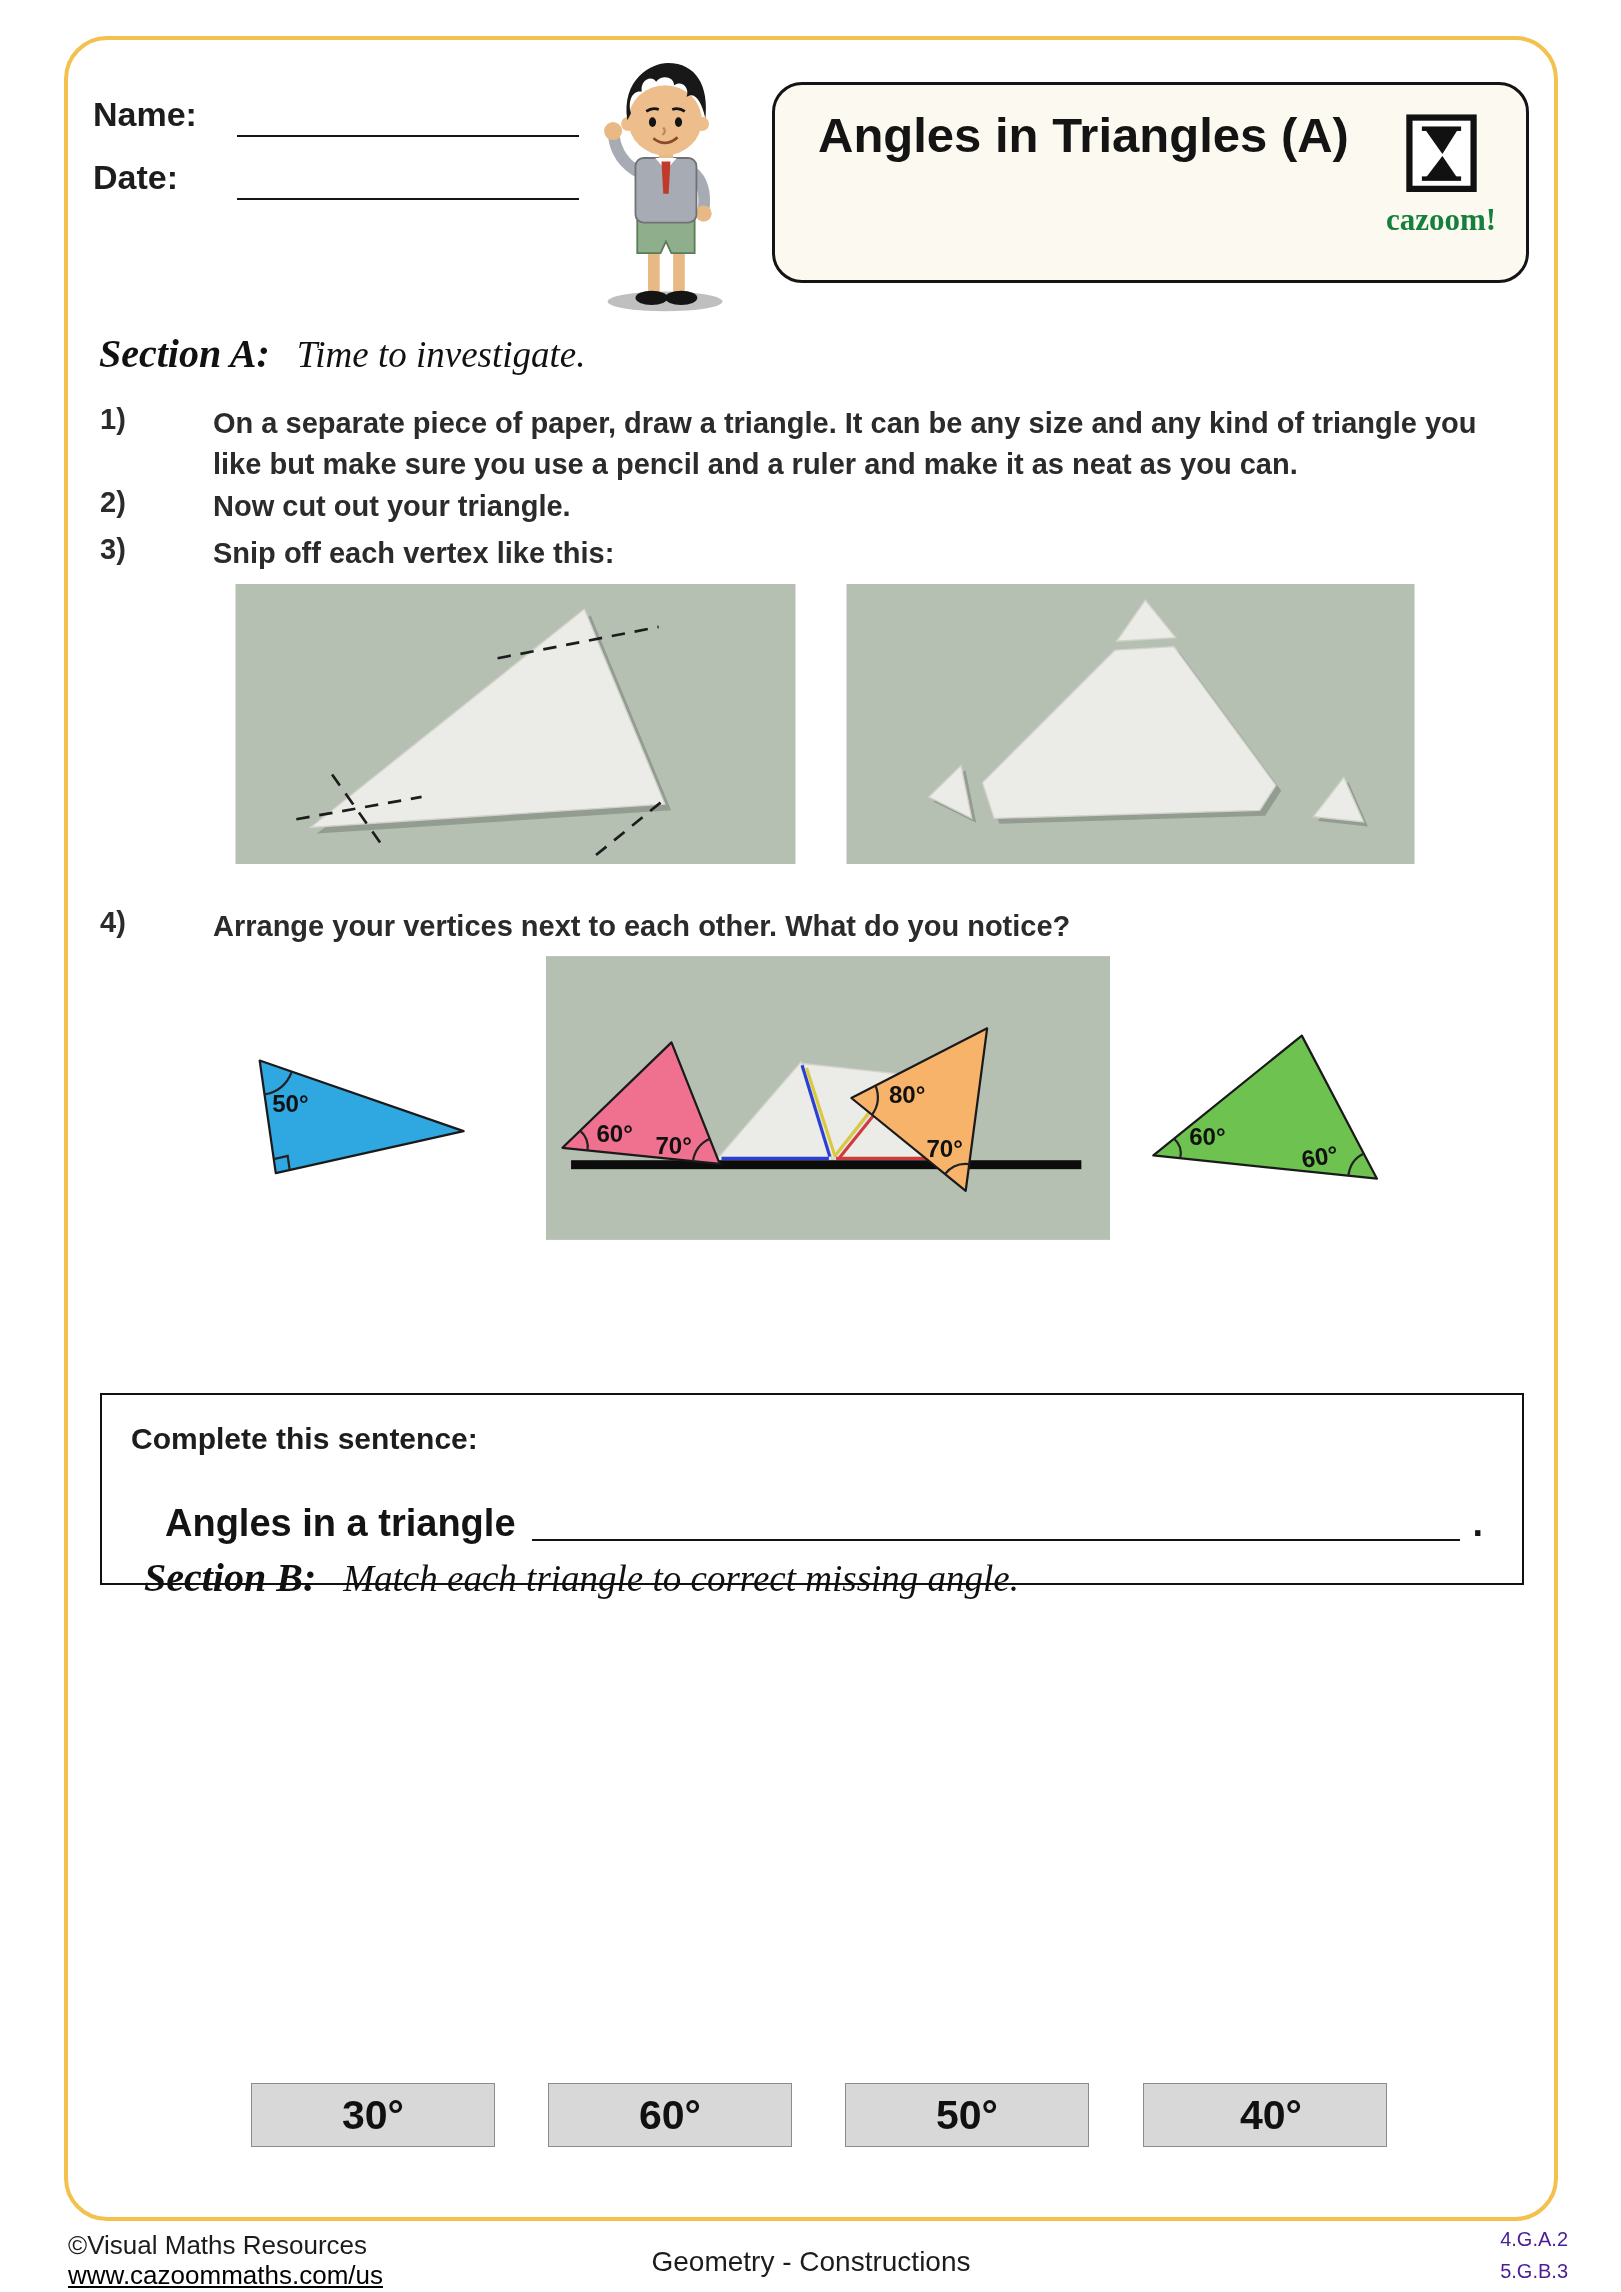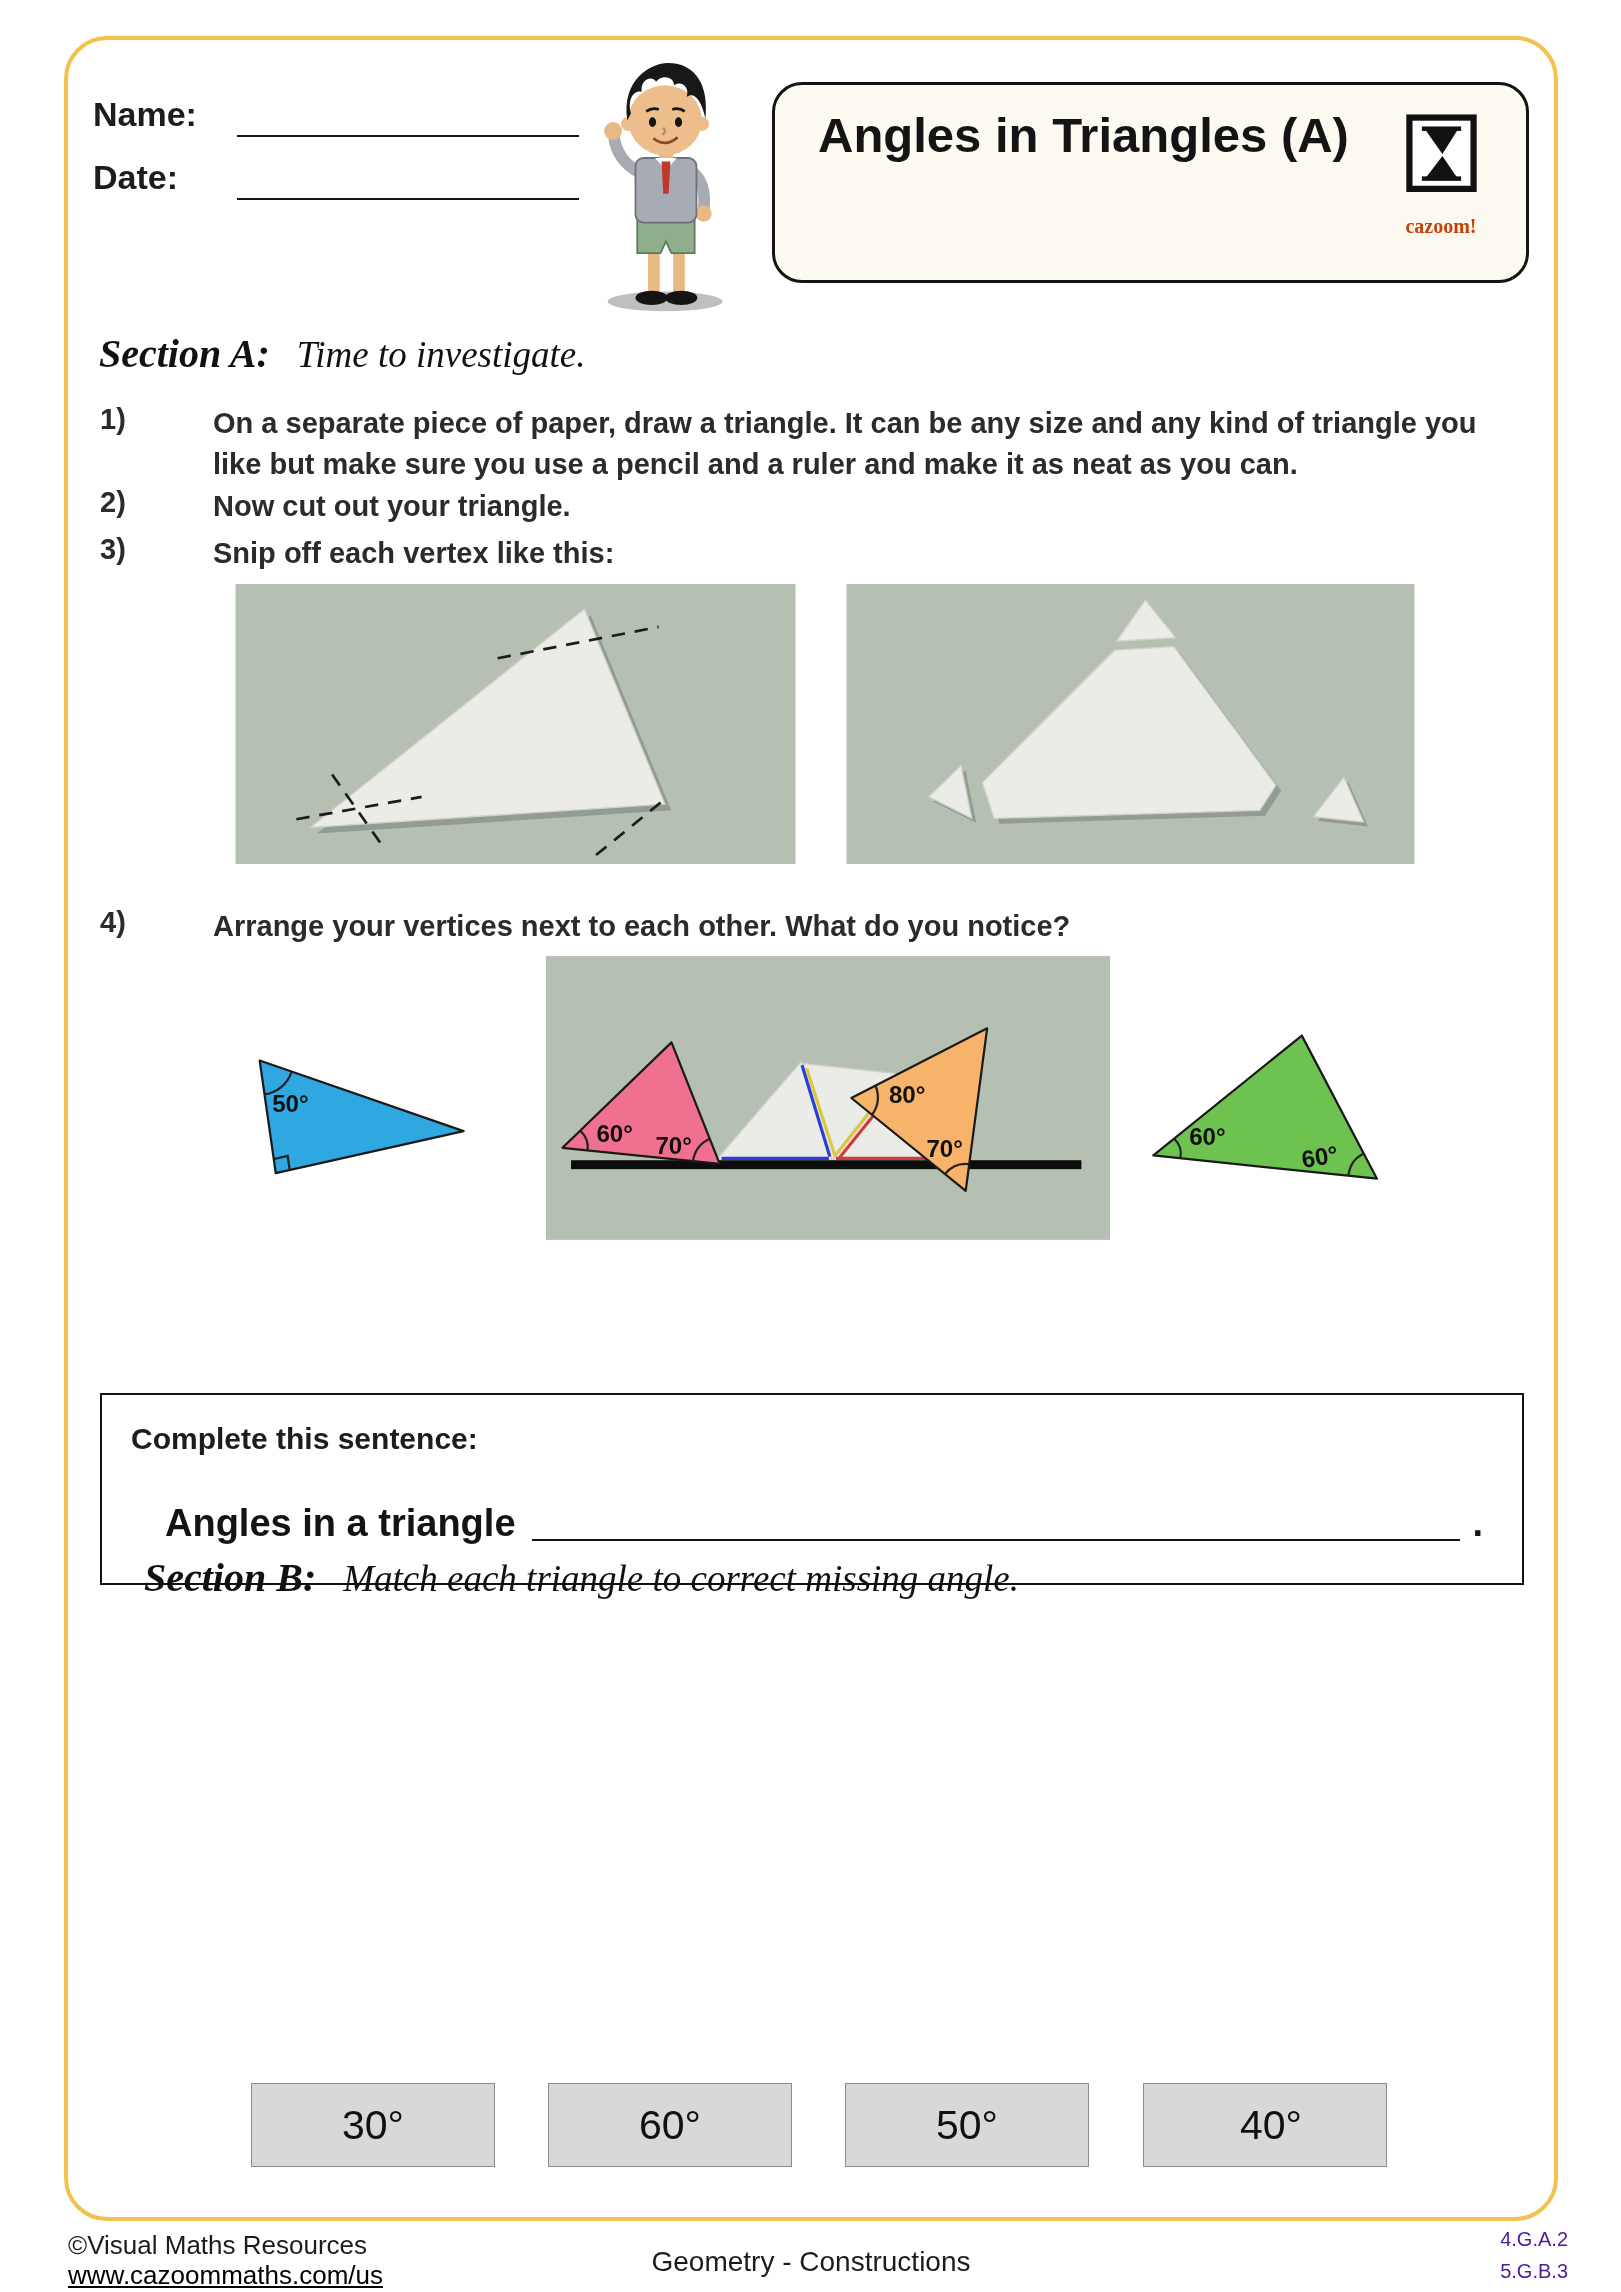--- a/index.html
+++ b/index.html
@@ -17,21 +17,21 @@
   .write-line { position:absolute; border-bottom:2.7px solid #151515; height:2.7px; }
   .title-box {
     position:absolute; left:772px; top:82px; width:757px; height:201px;
     background:#FCFAF0; border:3.6px solid #141414; border-radius:30px;
   }
   .title-text {
     position:absolute; left:43px; top:21.5px; width:564px;
     font-size:49px; font-weight:bold; line-height:1.18; color:#141414;
   }
   .logo { position:absolute; right:27px; top:29px; width:116px; text-align:center; }
-  .logo-text { font-family:"Liberation Serif", serif; font-weight:bold; font-size:20px; color:#c2410c; margin-top:16px; }
+  .logo-text { font-family:"Liberation Serif", serif; font-weight:bold; font-size:31px; color:#15803d; margin-top:3px; }
   
   .section-heading { position:absolute; left:99px; font-family:"Liberation Serif", serif; }
   .sec-name { font-size:40px; font-weight:bold; font-style:italic; color:#111; }
   .sec-intro { font-size:37px; font-style:italic; margin-left:27px; color:#111; }
   .step { position:absolute; left:100px; display:flex; width:1388px; }
   .step-num { width:66px; flex:0 0 66px; font-size:29px; font-weight:bold; color:#2b2b2b; }
   .step-text { font-size:29px; font-weight:bold; color:#2b2b2b; line-height:1.4; width:1325px;margin-left:47px; }
   .panel { position:absolute; }
   .para { position:absolute; left:100px; width:1433px; font-size:29px; font-weight:bold; color:#2b2b2b; line-height:1.4; }
   .complete-box {
@@ -43,24 +43,24 @@
   .sentence-prompt { font-size:38px; font-weight:bold; color:#141414; white-space:nowrap; }
   .sentence-blank { flex:1 1 auto; border-bottom:2.7px solid #141414; height:36px; margin:0 12.5px 3.6px 16px; }
   .sentence-suffix { font-size:38px; font-weight:bold; color:#141414; }
   
   .tri-svg { position:absolute; overflow:visible; }
   .tri-poly { stroke:#1a1a1a; stroke-width:2.5; stroke-linejoin:round; }
   .tri-arc { fill:none; stroke:#222; stroke-width:2.5; }
   .tri-mark { fill:none; stroke:#222; stroke-width:2.5; }
   .tri-label { font:bold 27px "Liberation Sans", sans-serif; fill:#111; }
   .answer-box {
-    position:absolute; top:2083px; width:244px; height:84px;
+    position:absolute; top:2083px; width:244px; height:64px;
     background:#D8D8D8; border:1.8px solid #8c8c8c;
     display:flex; align-items:center; justify-content:center;
-    font-size:41px; font-weight:normal; color:#111;
+    font-size:41px; font-weight:bold; color:#111;
   }
   
   .footer-text { position:absolute; font-size:26px; color:#1c1c1c; }
   .footer-link { position:absolute; font-size:26px; color:#000000; text-decoration:underline; cursor:pointer; }
   .footer-center { position:absolute; left:0; right:0; text-align:center; font-size:28px; color:#1c1c1c; }
   .footer-codes { position:absolute; right:54px; text-align:right; font-size:20px; color:#4c1d95; }
   .paper { fill:#EBEBE7; stroke:#d2d2cb; stroke-width:1.5; }
   .paper-shadow { fill:rgba(70,80,70,0.32); }
   .cutline { stroke:#1c1c1c; stroke-width:3; stroke-dasharray:15 11; }
 </style>

